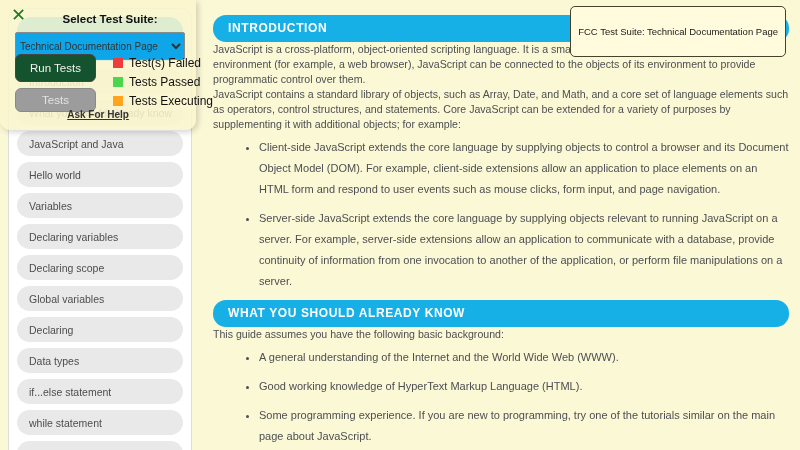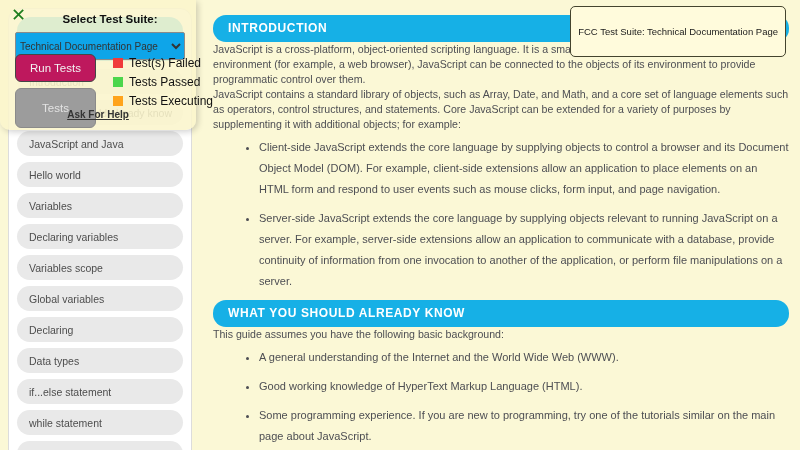--- a/index.html
+++ b/index.html
@@ -72,24 +72,24 @@
     border: 1px solid #8a8a8a; border-radius: 2px;
     font-family: "Liberation Sans", sans-serif;
   }
   .fcc-btn {
     position: absolute; left: 15px; border-radius: 6px; cursor: pointer;
     font-size: 11.5px; text-align: center;
     font-family: "Liberation Sans", sans-serif;
   }
   .fcc-run {
     top: 54px; width: 81px; height: 28px;
-    background: #be185d; border: 1px solid #454545; color: #f2f2f2;
+    background: #14532d; border: 1px solid #454545; color: #f2f2f2;
   }
   .fcc-tests {
-    top: 88px; width: 81px; height: 40px;
+    top: 88px; width: 81px; height: 24px;
     background: #9C9C9C; border: 1px solid #8a8a8a; color: #e3e3e3;
   }
   .fcc-legend { position: absolute; left: 113px; top: 56px; }
   .legend-row { display: flex; align-items: center; margin-bottom: 5px; }
   .legend-square {
     width: 10px; height: 10px; margin-right: 6px; flex: 0 0 auto;
     display: inline-block;
   }
   .legend-row span:last-child { font-size: 12px; color: #111; white-space: nowrap; }
   .fcc-help {
@@ -110,21 +110,21 @@
 
 <aside class="sidebar">
   <header class="sidebar-title">JS DOCUMENTATION</header>
   <nav>
       <div class="nav-item">Introduction</div>
       <div class="nav-item">What you should already know</div>
       <div class="nav-item">JavaScript and Java</div>
       <div class="nav-item">Hello world</div>
       <div class="nav-item">Variables</div>
       <div class="nav-item">Declaring variables</div>
-      <div class="nav-item">Variables scope</div>
+      <div class="nav-item">Declaring scope</div>
       <div class="nav-item">Global variables</div>
       <div class="nav-item">Declaring</div>
       <div class="nav-item">Data types</div>
       <div class="nav-item">if...else statement</div>
       <div class="nav-item">while statement</div>
       <div class="nav-item">Function declarations</div>
     </nav>
 </aside>
 
 <main class="main">

